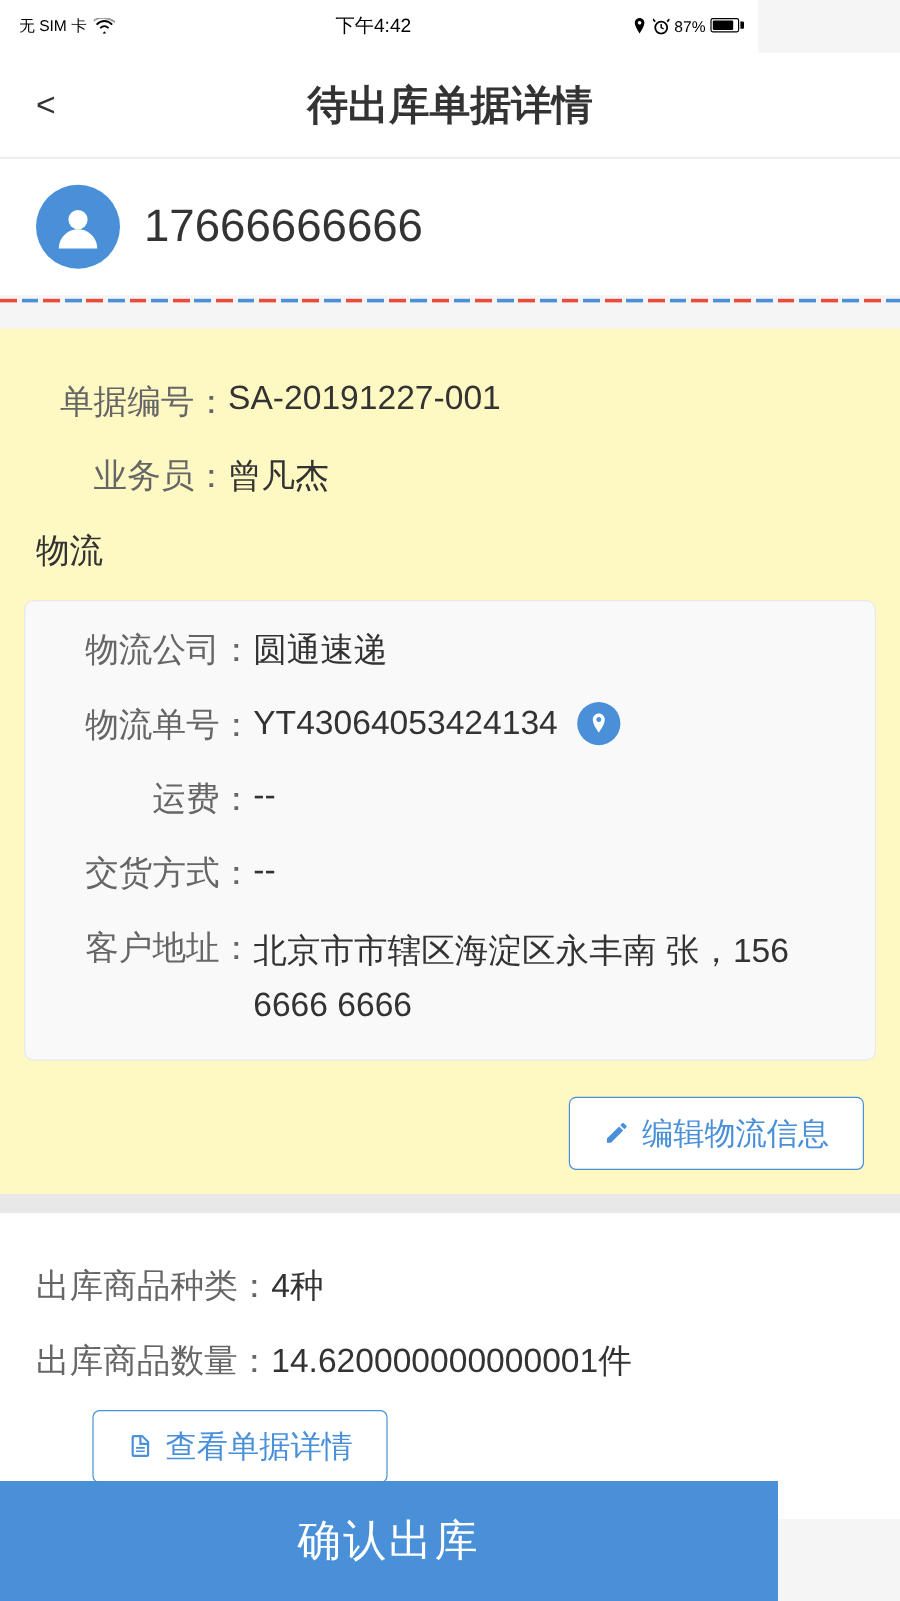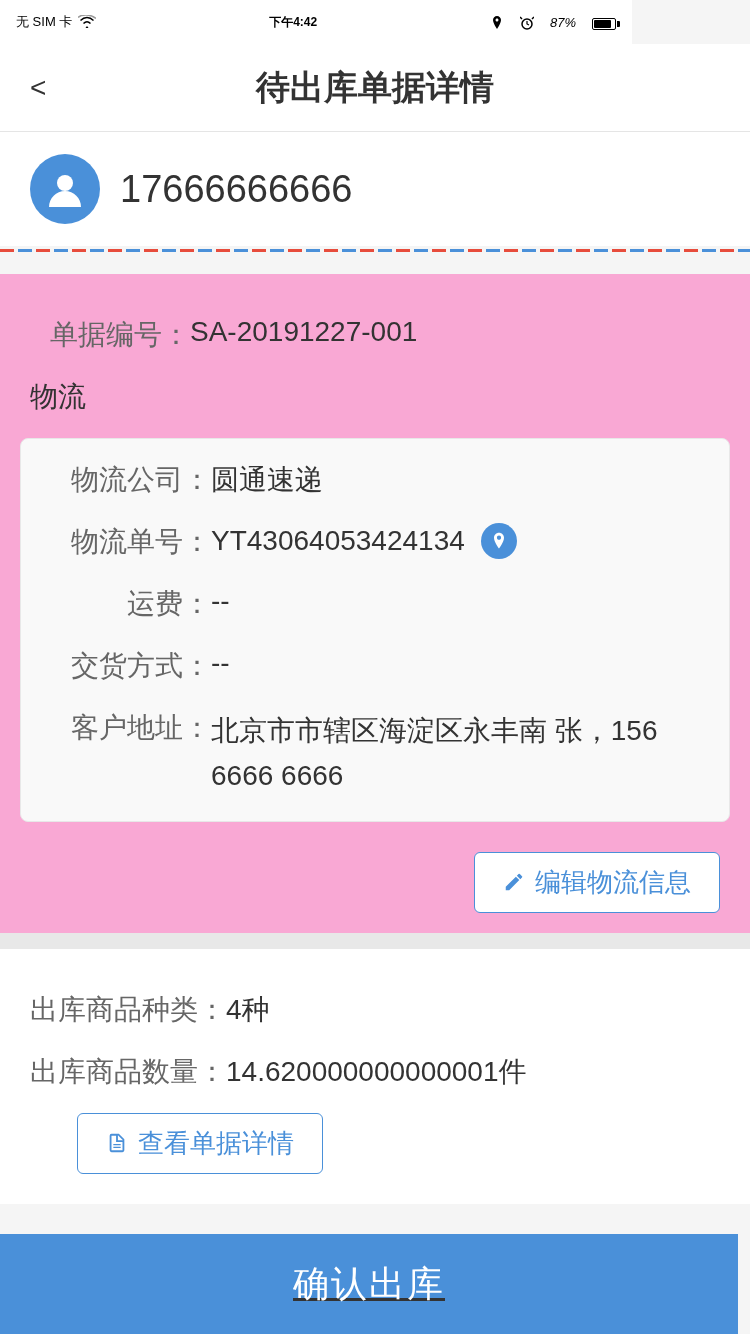--- a/index.html
+++ b/index.html
@@ -20,22 +20,22 @@
       height: 44px;
       background: #fff;
       display: flex;
       align-items: center;
       justify-content: space-between;
       padding: 0 16px;
       font-size: 14px;
       color: #000;
     }
     .status-left { font-size: 13px; display: flex; align-items: center; gap: 6px; }
-    .status-center { font-size: 12px; font-weight: 700; }
-    .status-right { display: flex; align-items: flex-end; gap: 16px; font-size: 13px; font-style: italic; }
+    .status-center { font-size: 16px; font-weight: 400; }
+    .status-right { display: flex; align-items: flex-start; gap: 4px; font-size: 13px; }
     .battery-icon {
       width: 24px; height: 12px; border: 1.5px solid #000; border-radius: 2px; position: relative;
       display: inline-flex; align-items: center; padding: 1px;
     }
     .battery-icon::after {
       content: ''; position: absolute; right: -5px; top: 50%; transform: translateY(-50%);
       width: 3px; height: 6px; background: #000; border-radius: 0 1px 1px 0;
     }
     .battery-fill { background: #000; height: 100%; width: 87%; border-radius: 1px; }
 
@@ -109,21 +109,21 @@
     }
 
     
     .section-gap {
       height: 20px;
       background: #f5f5f5;
     }
 
     
     .info-section {
-      background: #f9a8d4;
+      background: #fef9c3;
       padding: 30px 0 0 0;
     }
     .info-row {
       display: flex;
       align-items: flex-start;
       padding: 12px 30px;
       font-size: 28px;
     }
     .info-label {
       color: #666;
@@ -202,28 +202,27 @@
       justify-content: flex-start;
       padding: 10px 30px 0 30px;
       margin-left: 47px;
     }
 
     
     .bottom-bar {
       position: fixed;
       bottom: 0;
       left: 0;
-      width: 738px;
+      width: 648px;
       height: 100px;
       background: #4a90d9;
       display: flex;
       align-items: center;
       justify-content: center;
       cursor: pointer;
-      text-decoration: underline;
     }
     .bottom-bar-text {
       font-size: 36px;
       color: #fff;
       font-weight: 500;
       letter-spacing: 2px;
     }
 
     
     .content-area {
@@ -282,20 +281,24 @@
   </div>
 
   <div class="section-gap"></div>
 
   <div class="info-section">
     <div class="info-row">
       <span class="info-label">单据编号：</span>
       <span class="info-value">SA-20191227-001</span>
     </div>
     <div class="info-row">
+      <span class="info-label">业务员：</span>
+      <span class="info-value">曾凡杰</span>
+    </div>
+    <div class="info-row">
       <span class="info-value">物流</span>
     </div>
 
     <div class="logistics-card">
       <div class="info-row">
         <span class="info-label">物流公司：</span>
         <span class="info-value">圆通速递</span>
       </div>
       <div class="info-row">
         <span class="info-label">物流单号：</span>

